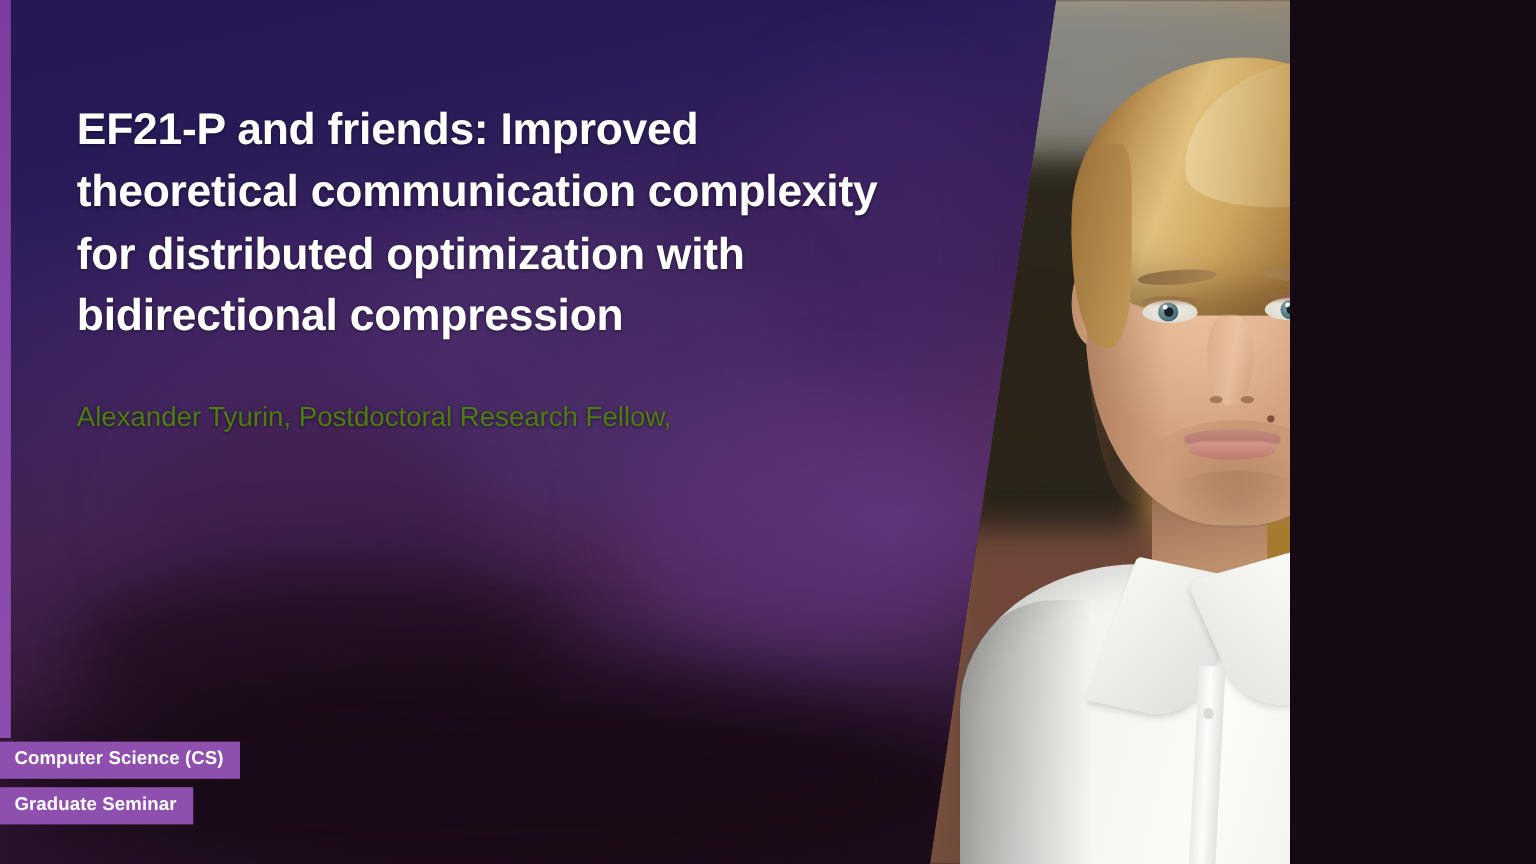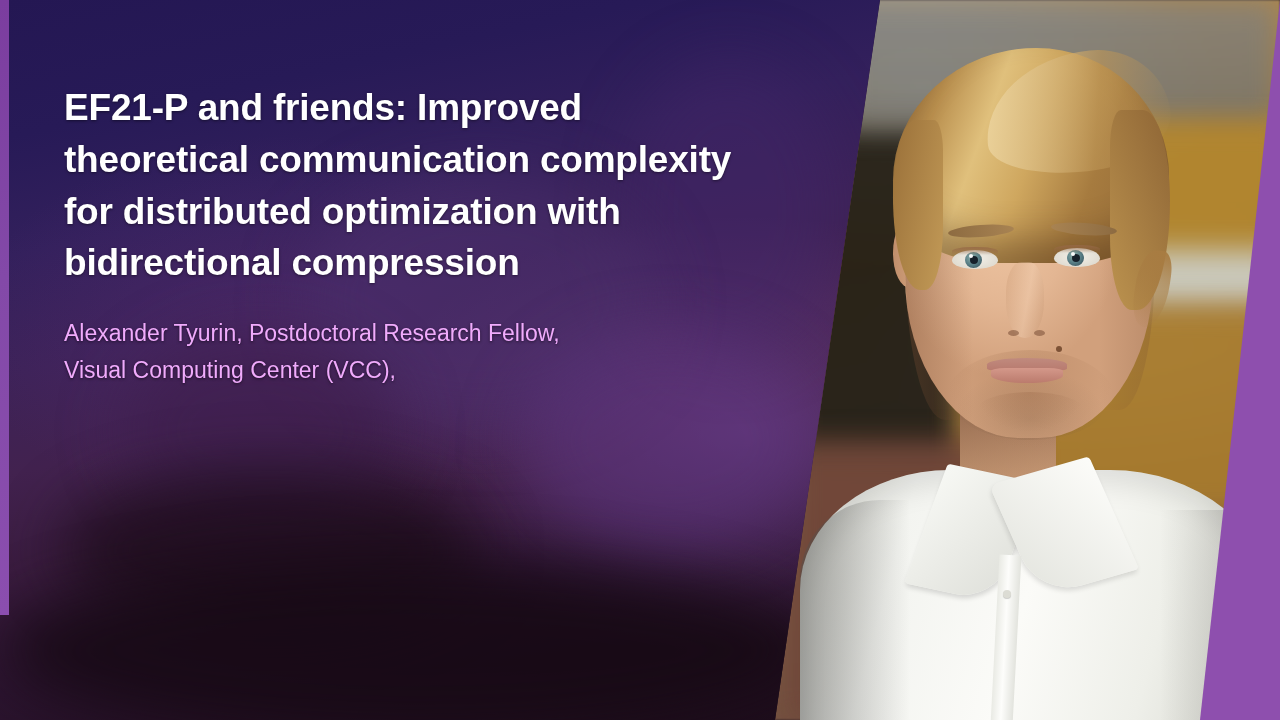--- a/index.html
+++ b/index.html
@@ -6,21 +6,21 @@
 
   html, body {
     width:1280px; height:720px;
     overflow:hidden;
     background:#150a14;
     font-family:"Liberation Sans", sans-serif;
   }
 
   #card {
     position:relative;
-    width:1280px; height:720px;
+    width:1075px; height:720px;
     overflow:hidden;
     background:#1d0f1c;
   }
 
   
   .photo-layer {
     position:absolute;
     top:0; left:0; width:1280px; height:720px;
     overflow:hidden;
     
@@ -331,22 +331,22 @@
     margin-top:82px;
     color:#ffffff;
     font-size:37px;
     font-weight:bold;
     line-height:1.40;
     letter-spacing:-0.2px;
     text-shadow:0 1px 3px rgba(0,0,0,0.45);
     max-width:672px;
   }
   .details {
-    margin-top:26px;
-    color:#f0abfc;
+    margin-top:40px;
+    color:#4d7c0f;
     font-size:23px;
     font-weight:normal;
     line-height:1.62;
     text-shadow:0 1px 3px rgba(0,0,0,0.55);
   }
   .details div { white-space:nowrap; }
 
   
   .badges { position:absolute; left:0; top:618px; }
   .badge {
@@ -440,18 +440,25 @@
     <div class="panel-blob blob6"></div>
   </div>
 
   <div class="edge-strip"></div>
 
   <div class="content">
     <div class="title">EF21-P and friends: Improved theoretical communication complexity for distributed optimization with bidirectional compression</div>
 
     <div class="details">
       <div>Alexander Tyurin, Postdoctoral Research Fellow,</div>
-      <div>Visual Computing Center (VCC),</div>
     </div>
   </div>
 
+  <div class="badges">
+    <span class="badge-row">
+      <span class="badge">Computer Science (CS)</span>
+    </span>
+    <span class="badge-row">
+      <span class="badge">Graduate Seminar</span>
+    </span>
+  </div>
 
 </div>
 
 </body></html>

